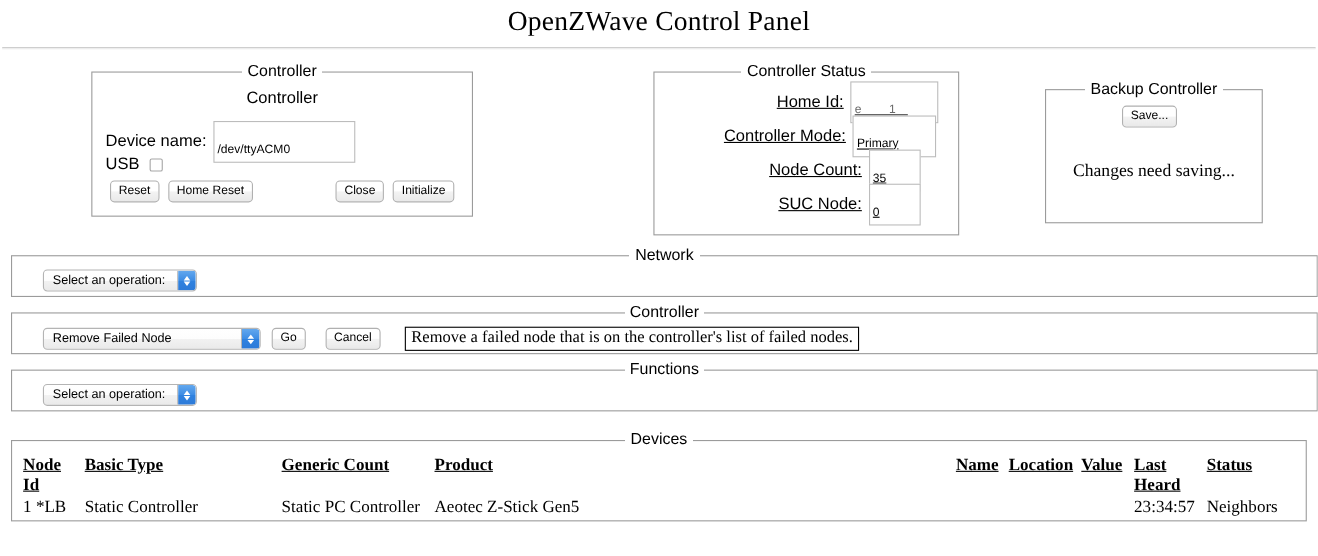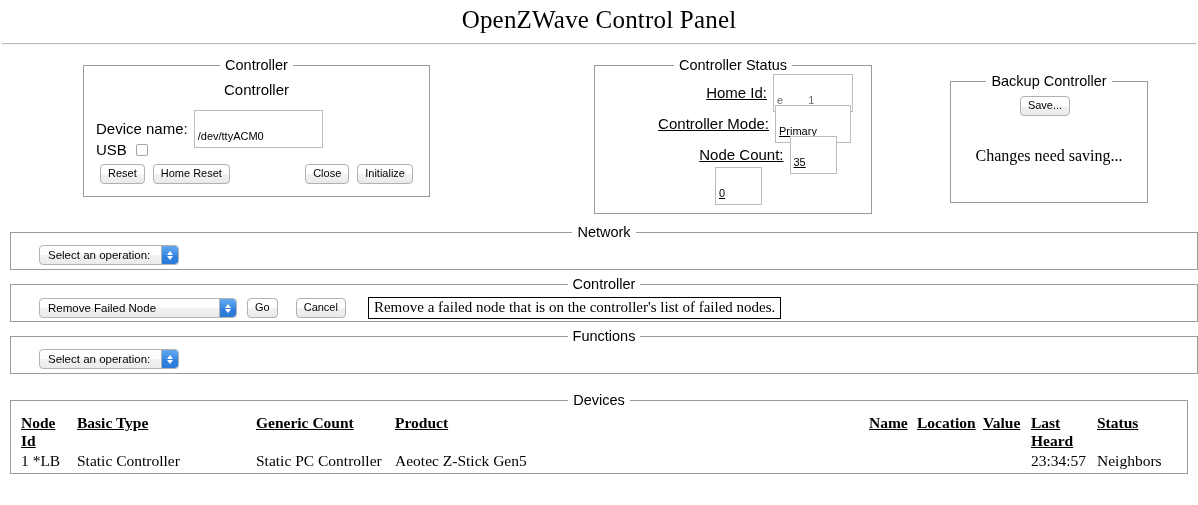--- a/index.html
+++ b/index.html
@@ -352,20 +352,21 @@
           <span class="st-lbl">Controller Mode:</span>
           <span class="txtfield w-mode">Primary</span>
         </div>
 
         <div class="st-row">
           <span class="st-lbl">Node Count:</span>
           <span class="txtfield w-count">35</span>
         </div>
 
         <div class="st-row">
+          <span class="st-lbl">SUC Node:</span>
           <span class="txtfield w-suc">0</span>
         </div>
 
       </div>
     </fieldset>
 
     <fieldset class="fs-backup">
       <legend>Backup Controller</legend>
       <div class="backup-inner">
         <button class="mbtn">Save...</button>

